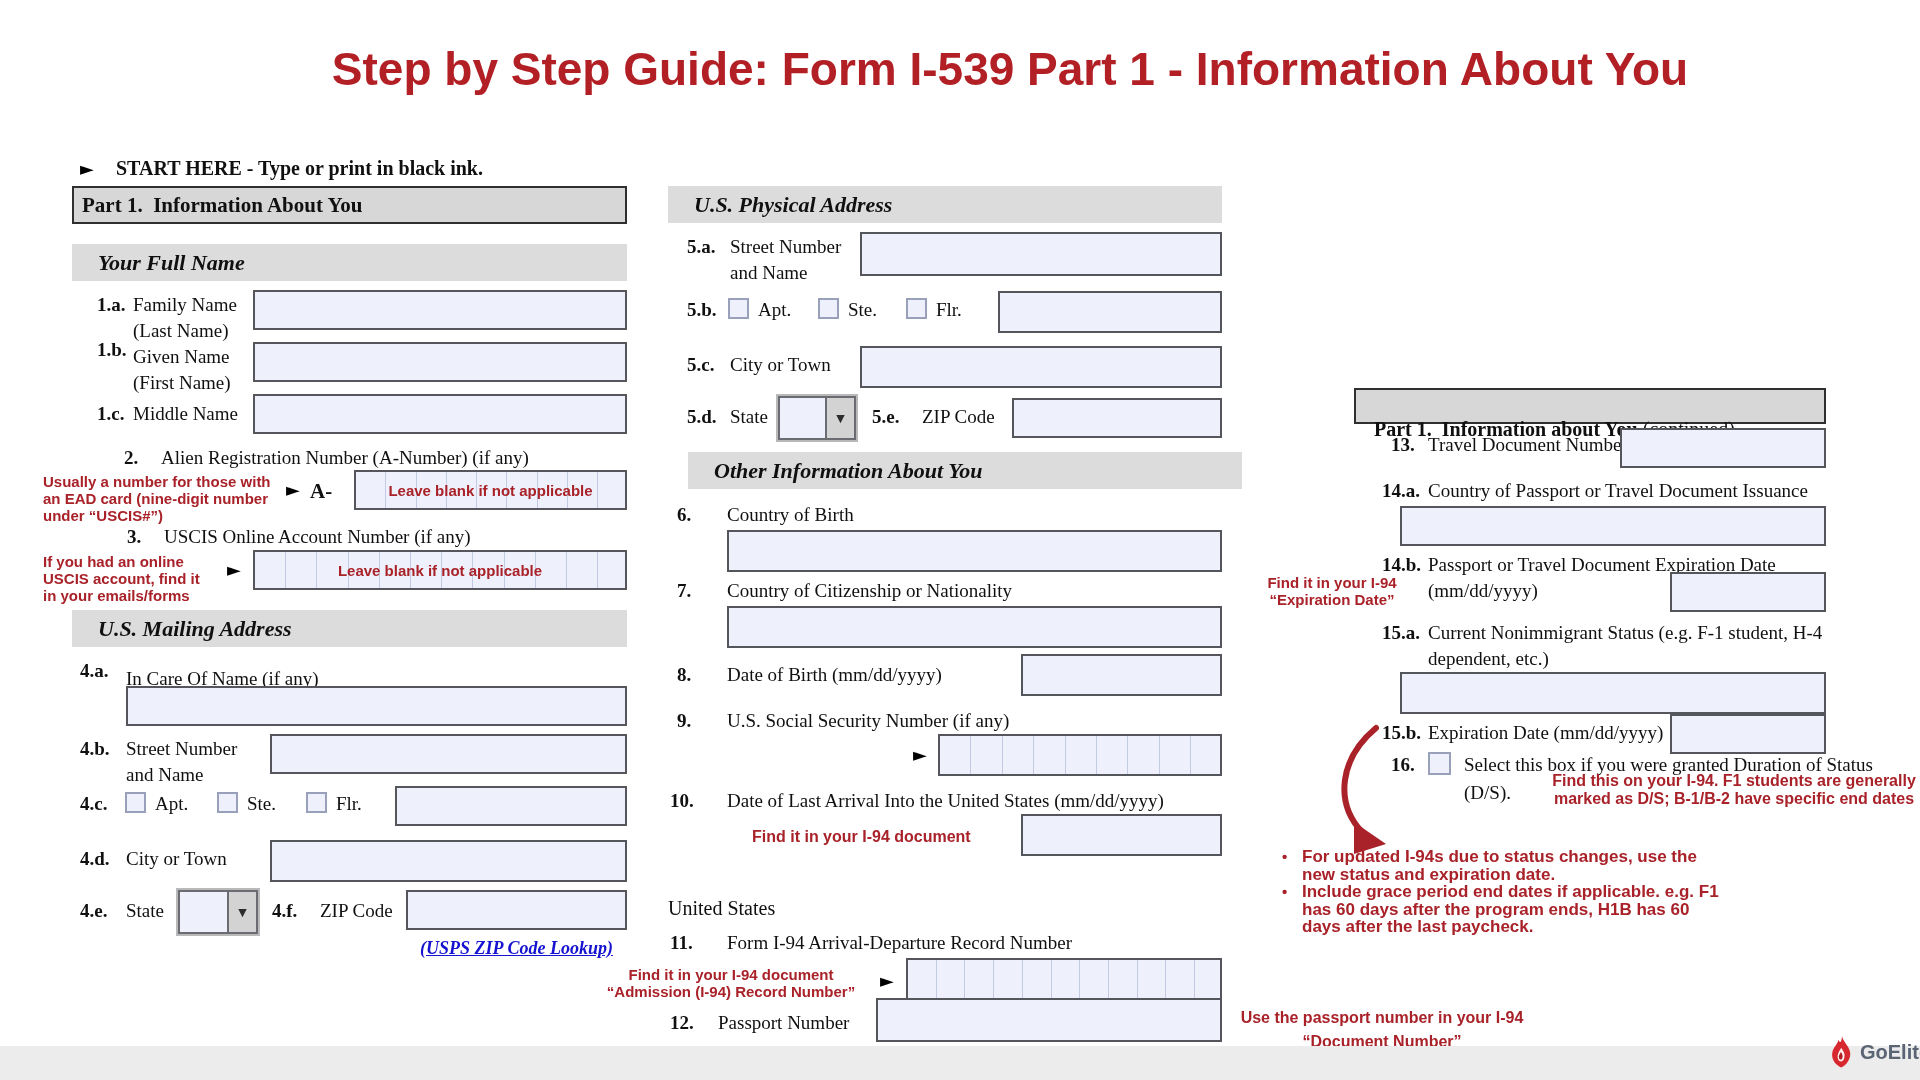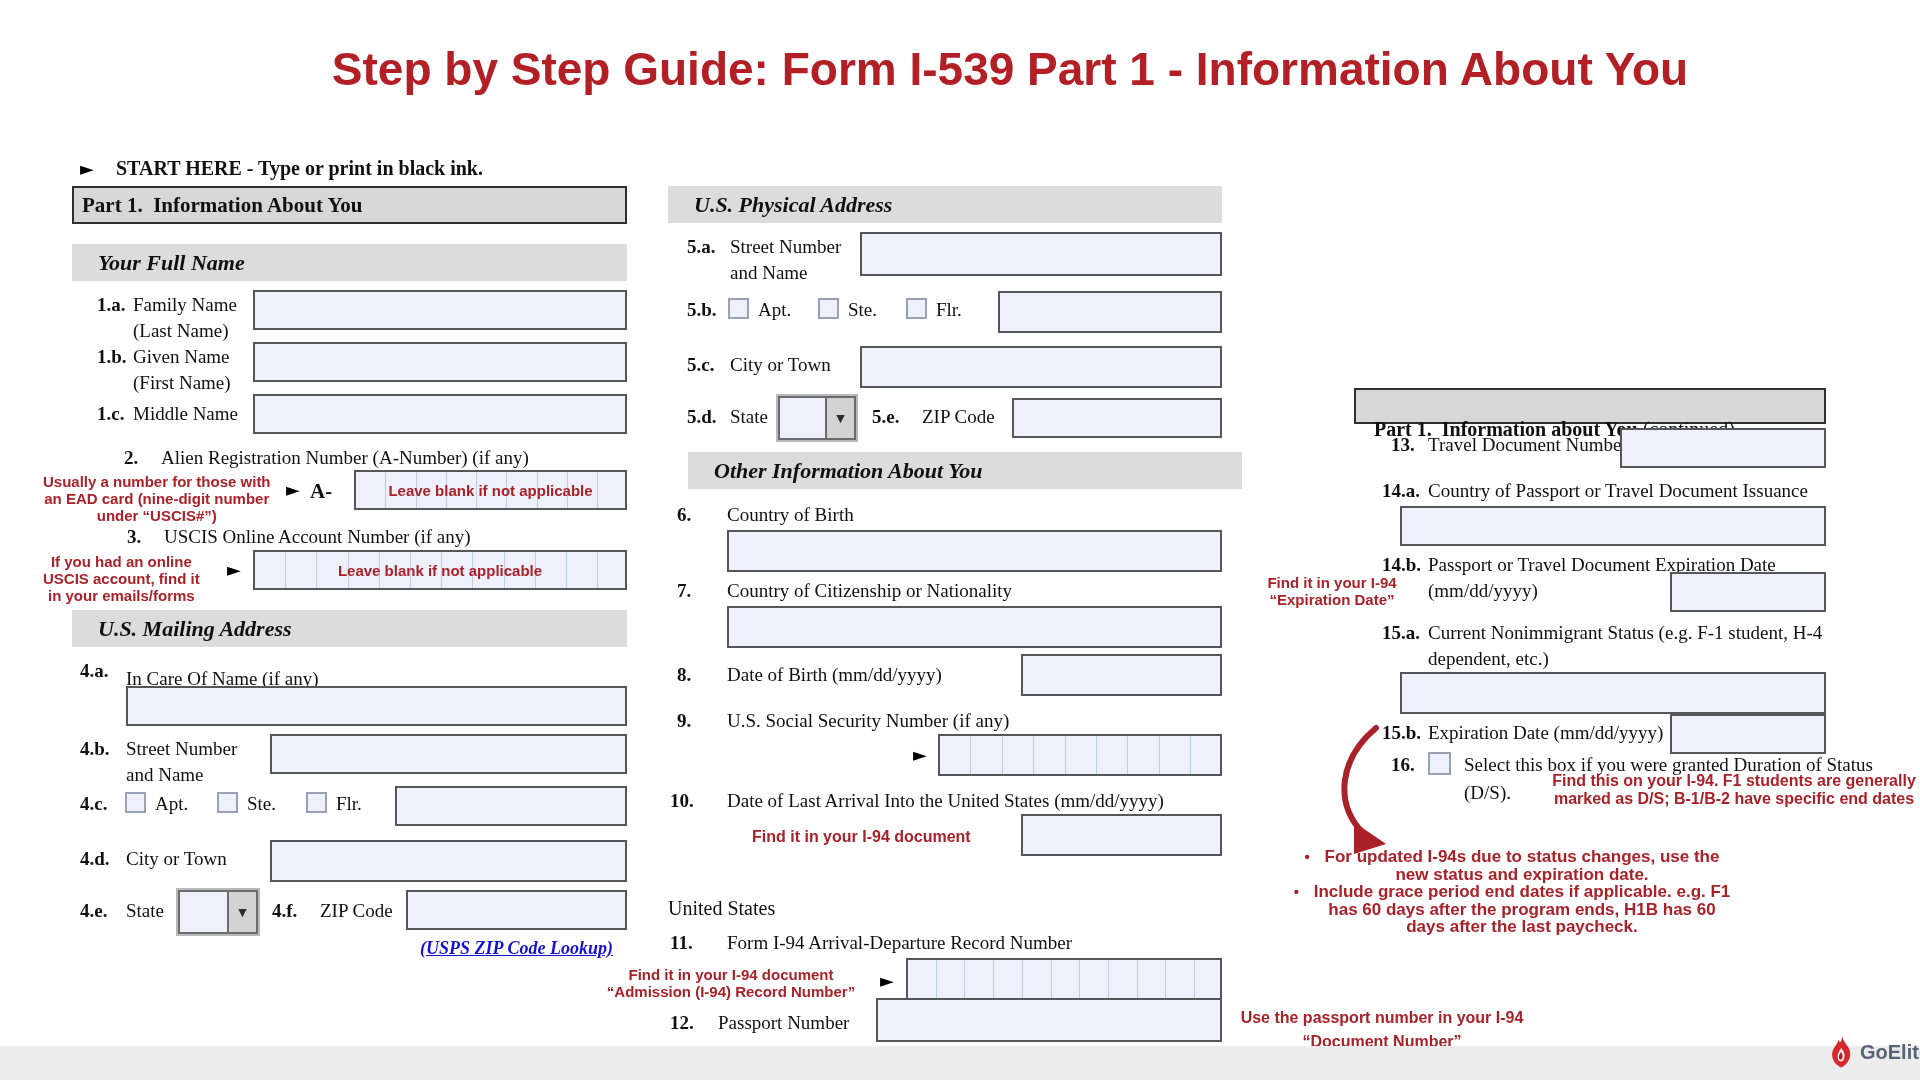--- a/index.html
+++ b/index.html
@@ -6,21 +6,21 @@
   body{width:1920px;height:1080px;position:relative;background:#ffffff;overflow:hidden;
        font-family:"Liberation Serif","DejaVu Serif",serif;}
   .abs{position:absolute;}
   .num{font-weight:bold;font-size:19px;color:#101010;font-family:"Liberation Serif",serif;}
   .lbl{font-size:19px;color:#101010;font-family:"Liberation Serif",serif;}
   .ml{line-height:26px;}
   .inp{position:absolute;background:#eef1fb;border:2px solid #54565b;box-sizing:border-box;}
   .comb{position:absolute;background-color:#eef1fb;border:2px solid #54565b;box-sizing:border-box;
         display:flex;align-items:center;justify-content:center;
         background-image:repeating-linear-gradient(to right,transparent 0,transparent calc(var(--cw) - 1px),#c3cbe4 calc(var(--cw) - 1px),#c3cbe4 var(--cw));}
-  .redtext{color:#a92229;font-family:"Liberation Sans","DejaVu Sans",sans-serif;font-weight:bold;text-align:center;}
+  .redtext{color:#a92229;font-family:"Liberation Sans","DejaVu Sans",sans-serif;font-weight:bold;}
   .note{font-size:15px;line-height:17px;}
   .secbar{position:absolute;background:#dcdcdc;font-family:"Liberation Serif",serif;
           font-weight:bold;font-style:italic;font-size:22px;color:#101010;
           box-sizing:border-box;padding:6px 0 0 26px;white-space:pre;}
   .hdrbox{position:absolute;background:#d7d7d7;border:2px solid #2f2f2f;font-family:"Liberation Serif",serif;
           font-weight:bold;font-size:21px;color:#101010;box-sizing:border-box;padding:5px 0 0 8px;white-space:pre;}
   .cb{position:absolute;width:21px;height:21px;background:#eef1fb;border:2px solid #99a1ba;box-sizing:border-box;}
   .tri{position:absolute;font-size:18px;color:#000;font-family:"DejaVu Sans",sans-serif;line-height:18px;}
   .link{font-family:"Liberation Serif",serif;font-weight:bold;font-style:italic;font-size:18px;
         color:#1512d0;text-decoration:underline;}
@@ -44,21 +44,21 @@
 <div class="hdrbox" style="left:72px;top:186px;width:555px;height:38px;">Part 1.  Information About You</div>
 
 <div class="secbar" style="left:72px;top:244px;width:555px;height:37px;">Your Full Name</div>
 
 <div class="abs num" style="left:97px;top:294px;">1.a.</div>
 <div class="abs lbl ml" style="left:133px;top:292px;">
   <span>Family Name</span><br><span>(Last Name)</span>
 </div>
 <div class="inp" style="left:253px;top:290px;width:374px;height:40px;"></div>
 
-<div class="abs num" style="left:97px;top:346px;">1.b.</div>
+<div class="abs num" style="left:97px;top:339px;">1.b.</div>
 <div class="abs lbl ml" style="left:133px;top:344px;">
   <span>Given Name</span><br><span>(First Name)</span>
 </div>
 <div class="inp" style="left:253px;top:342px;width:374px;height:40px;"></div>
 
 <div class="abs num" style="left:97px;top:403px;text-align:right;">1.c.</div>
 <div class="abs lbl" style="left:133px;top:403px;">Middle Name</div>
 <div class="inp" style="left:253px;top:394px;width:374px;height:40px;"></div>
 
 <div class="abs num" style="left:124px;top:447px;">2.</div>

